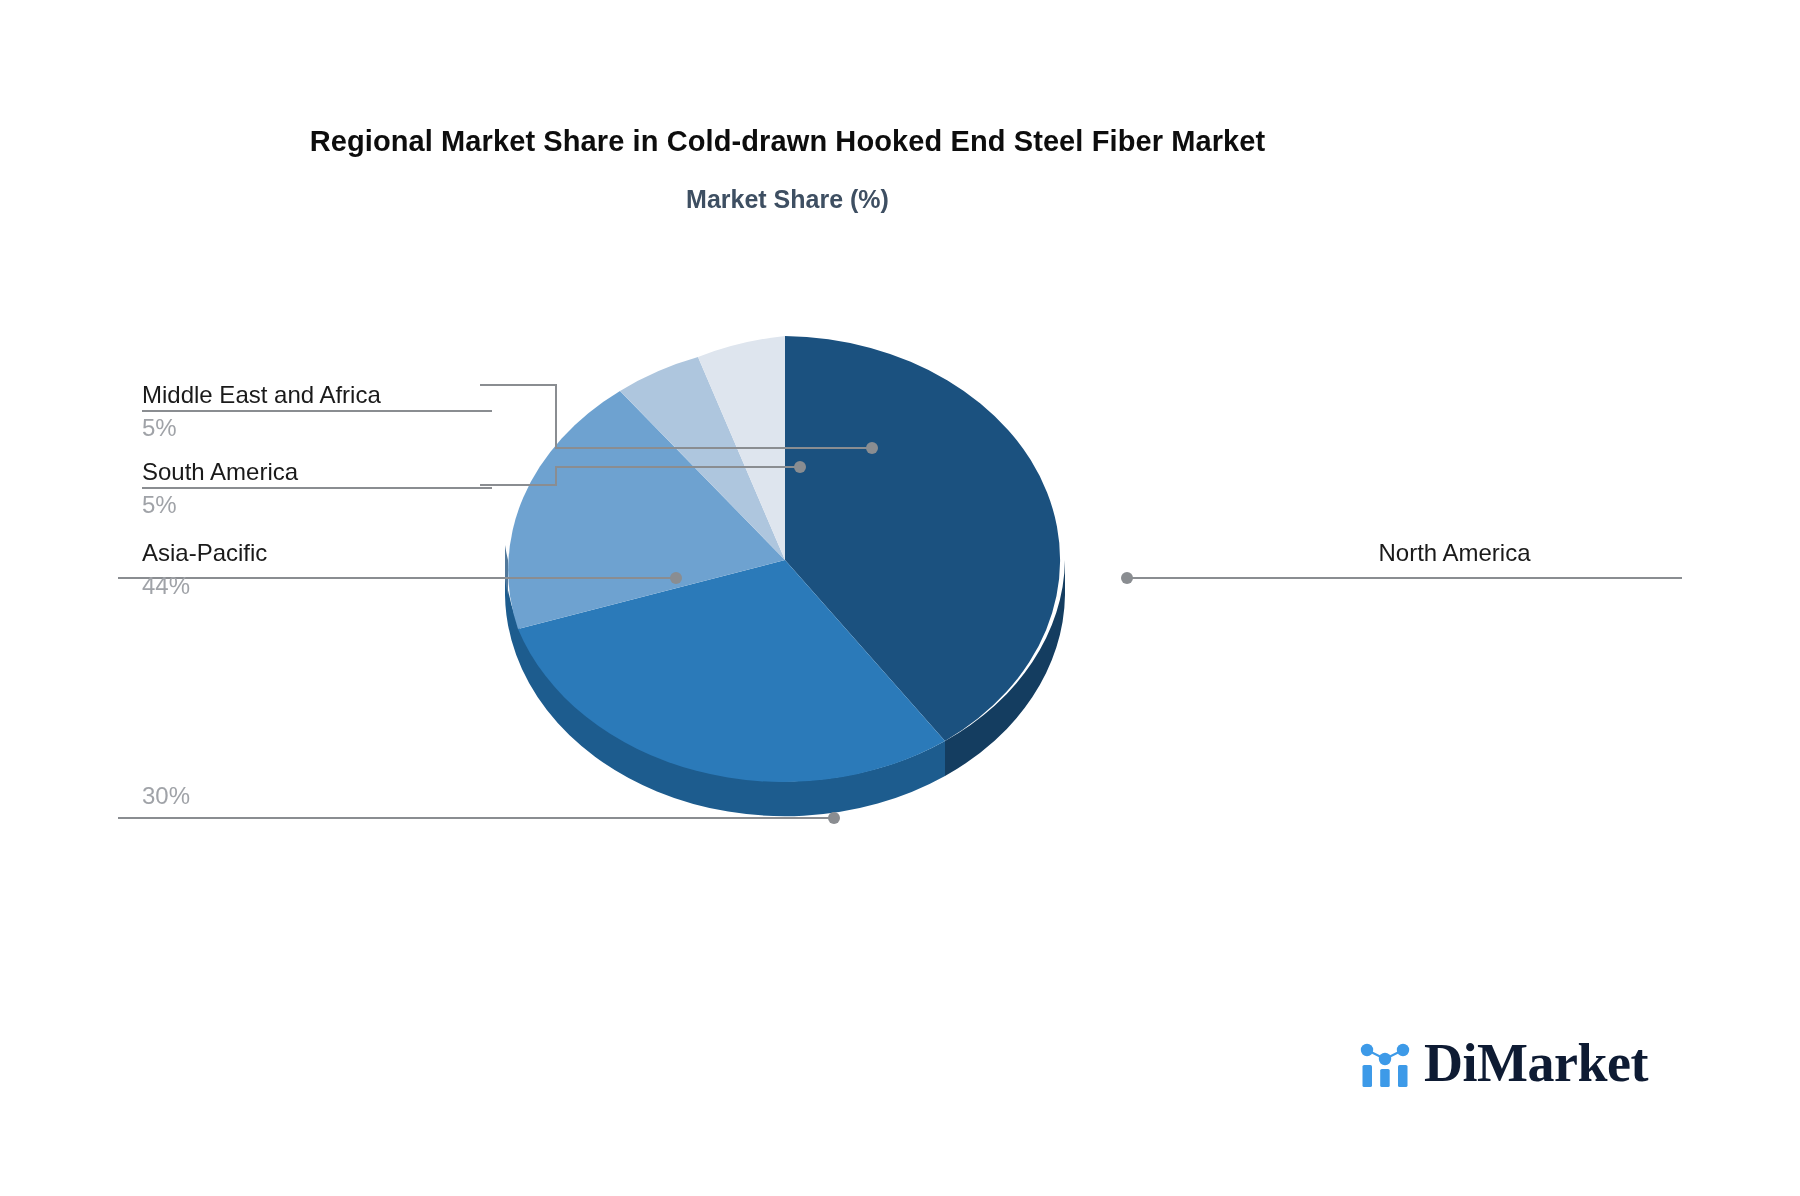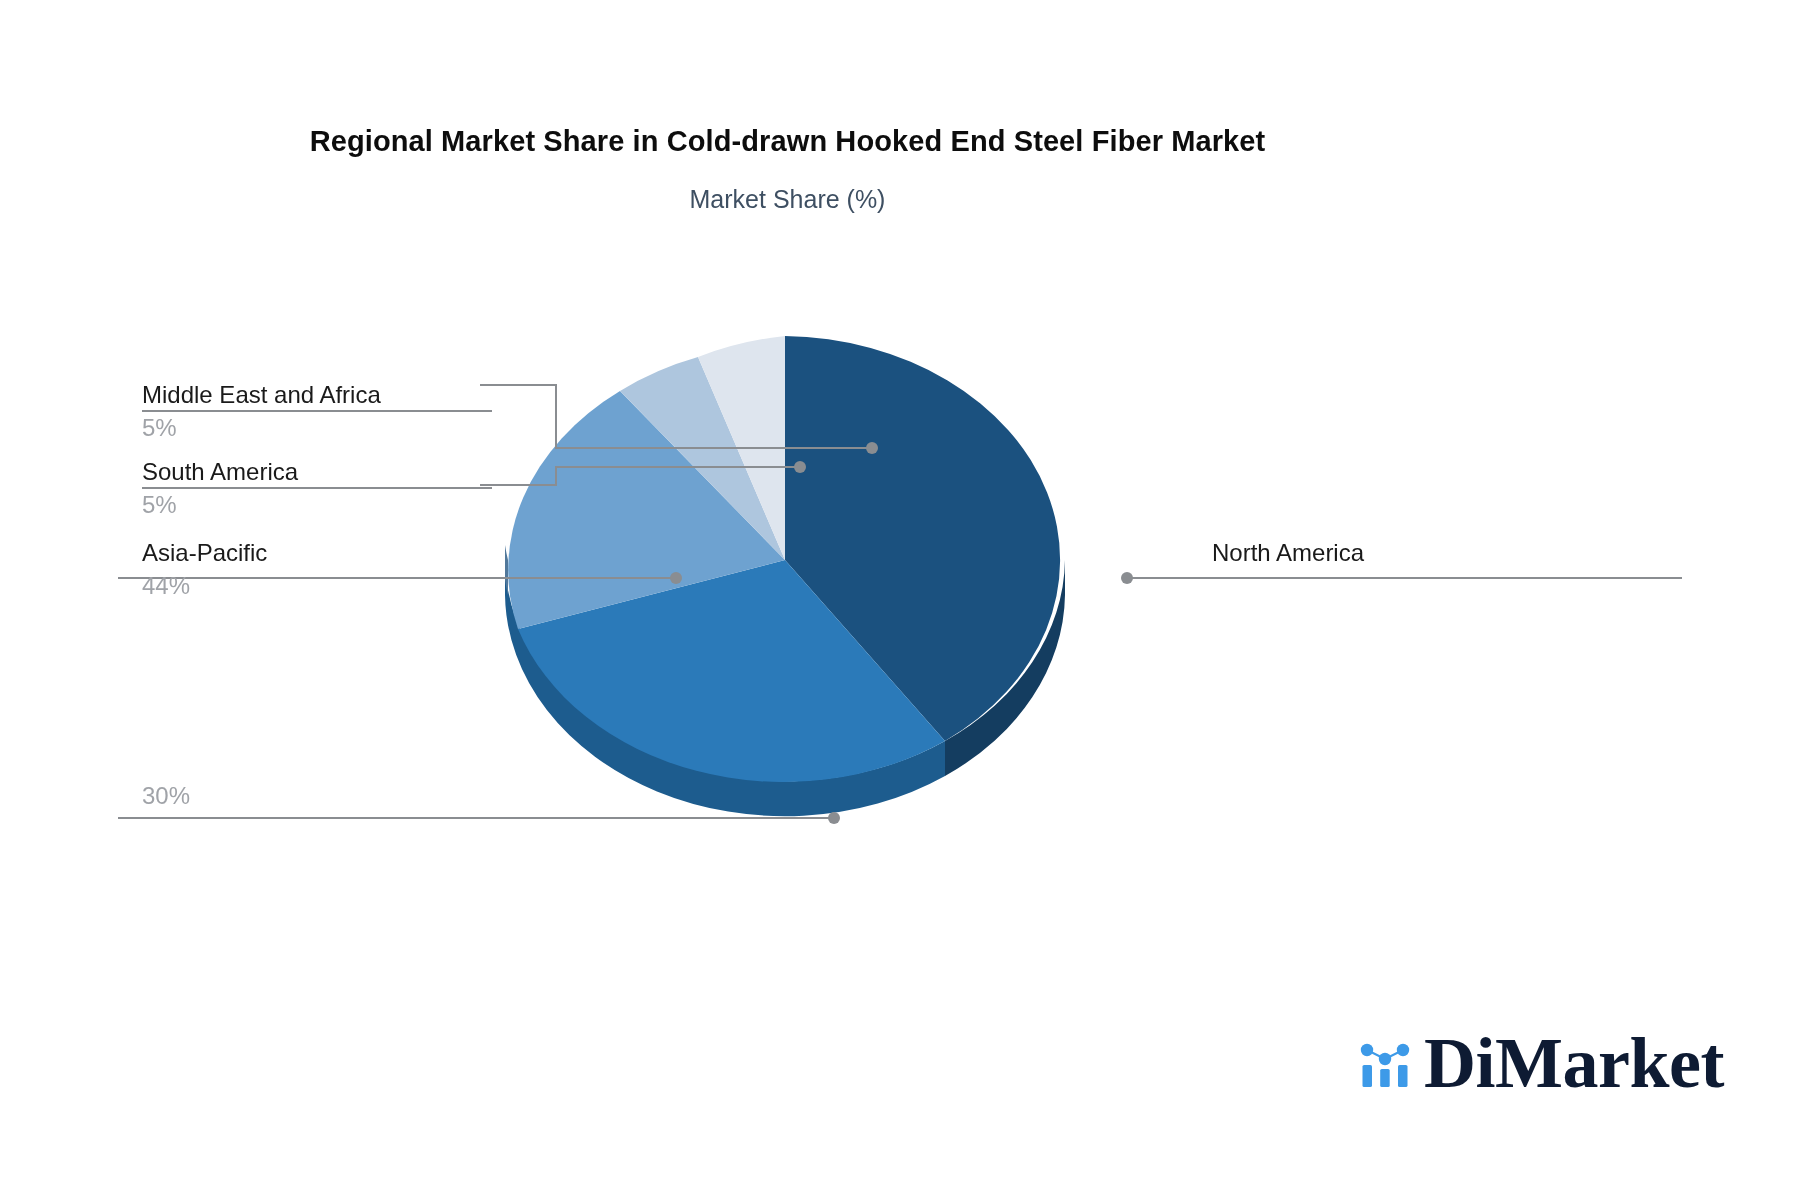--- a/index.html
+++ b/index.html
@@ -16,48 +16,48 @@
   .title {
     position:absolute; left:0; right:0; top:125px;
     text-align:center;
     font-size:29px; font-weight:bold; color:#0d0d0d;
     letter-spacing:.1px;
     padding-right:225px;
   }
   .subtitle {
     position:absolute; left:0; right:0; top:185px;
     text-align:center;
-    font-size:25px; font-weight:normal; color:#3e4f62;
+    font-size:25px; font-weight:bold; color:#3e4f62;
     padding-right:225px;
   }
 
   
   #pie-svg { position:absolute; left:0; top:0; }
 
   
   .callout { position:absolute;margin-left:12px; }
   .callout .cname {
     font-size:24px; color:#1a1a1a; white-space:nowrap;
     line-height:30px;
   }
   .callout .cval {
     font-size:24px; color:#a0a3a8; white-space:nowrap;
     line-height:32px;
   }
   .callout .cunderline {
     height:2px; background:#8a8d91; width:100%;
   }
-  .callout.right { text-align:left; }
+  .callout.right { text-align:center; }
 
   
   #logo { position:absolute; left:1356px; top:1034px; display:flex; align-items:center; }
   #logo .logo-mark { width:58px; height:58px; margin-right:10px; }
   #logo .logo-text {
     font-family:"Liberation Serif", serif;
-    font-size:72px; font-weight:bold; color:#0e1b33;
+    font-size:54px; font-weight:bold; color:#0e1b33;
     letter-spacing:-.5px; line-height:54px;text-align:right;
   }
 </style>
 </head>
 <body>
 
 <div id="chart-root">
 
   <div class="title">Regional Market Share in Cold-drawn Hooked End Steel Fiber Market</div>
   <div class="subtitle">Market Share (%)</div>

